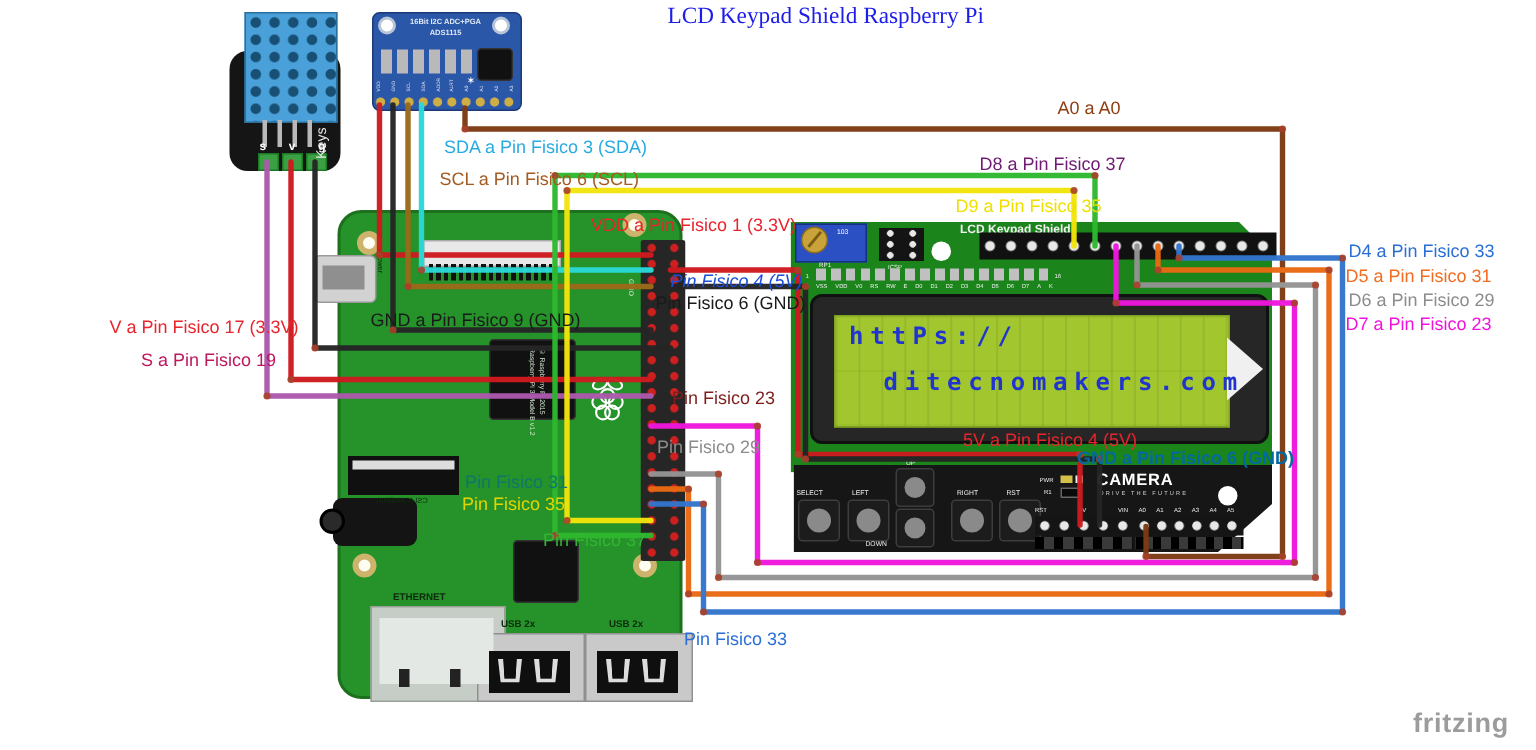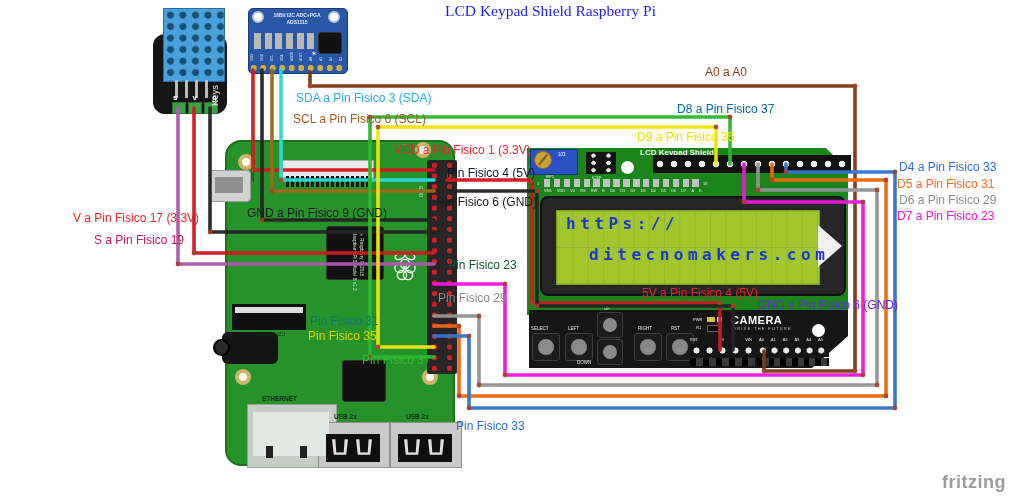--- a/index.html
+++ b/index.html
@@ -282,34 +282,34 @@
         <circle cx="895" cy="172" r="2.4"></circle>
         <circle cx="895" cy="408" r="2.4"></circle>
         <circle cx="469" cy="408" r="2.4"></circle>
         <circle cx="469" cy="336" r="2.4"></circle>
     </g>
   </svg>
 
   <div class="wl" style="left: 296px; top: 91px; color: rgb(41, 171, 226);">SDA a Pin Fisico 3 (SDA)</div>
   <div class="wl" style="left: 293px; top: 112px; color: rgb(163, 91, 32);">SCL a Pin Fisico 6 (SCL)</div>
   <div class="wl" style="left: 394px; top: 143px; color: rgb(232, 37, 45);">VDD a Pin Fisico 1 (3.3V)</div>
-  <div class="wl" style="left: 447px; top: 166px; color: #0f172a;">Pin Fisico 4 (5V)</div>
+  <div class="wl" style="left: 447px; top: 180px; color: #1d4ed8; font-style: italic;">Pin Fisico 4 (5V)</div>
   <div class="wl" style="left: 437px; top: 195px; color: rgb(26, 26, 26);">Pin Fisico 6 (GND)</div>
   <div class="wl" style="left: 73px; top: 211px; color: rgb(232, 37, 45);">V a Pin Fisico 17 (3.3V)</div>
   <div class="wl" style="left: 94px; top: 233px; color: #be185d;">S a Pin Fisico 19</div>
   <div class="wl" style="left: 247px; top: 206px; color: rgb(26, 26, 26);">GND a Pin Fisico 9 (GND)</div>
-  <div class="wl" style="left: 448px; top: 258px; color: #14532d;">Pin Fisico 23</div>
+  <div class="wl" style="left: 448px; top: 258px; color: #7f1d1d;">Pin Fisico 23</div>
   <div class="wl" style="left: 438px; top: 291px; color: rgb(140, 140, 140);">Pin Fisico 29</div>
   <div class="wl" style="left: 310px; top: 314px; color: #0f766e;">Pin Fisico 31</div>
   <div class="wl" style="left: 308px; top: 329px; color: rgb(227, 212, 0);">Pin Fisico 35</div>
   <div class="wl" style="left: 362px; top: 353px; color: rgb(53, 181, 53);">Pin Fisico 37</div>
   <div class="wl" style="left: 456px; top: 419px; color: rgb(42, 111, 214);">Pin Fisico 33</div>
   <div class="wl" style="left: 705px; top: 65px; color: rgb(143, 60, 18);">A0 a A0</div>
-  <div class="wl" style="left: 677px; top: 102px; color: #0369a1;">D8 a Pin Fisico 37</div>
+  <div class="wl" style="left: 653px; top: 102px; color: #701a75;">D8 a Pin Fisico 37</div>
   <div class="wl" style="left: 637px; top: 130px; color: rgb(240, 224, 0);">D9 a Pin Fisico 35</div>
   <div class="wl" style="left: 899px; top: 160px; color: rgb(42, 111, 214);">D4 a Pin Fisico 33</div>
   <div class="wl" style="left: 897px; top: 177px; color: rgb(242, 108, 33);">D5 a Pin Fisico 31</div>
   <div class="wl" style="left: 899px; top: 193px; color: rgb(140, 140, 140);">D6 a Pin Fisico 29</div>
   <div class="wl" style="left: 897px; top: 209px; color: rgb(240, 19, 220);">D7 a Pin Fisico 23</div>
   <div class="wl" style="left: 642px; top: 286px; color: rgb(232, 37, 45);">5V a Pin Fisico 4 (5V)</div>
-  <div class="wl" style="left: 758px; top: 298px; color: #6d28d9;">GND a Pin Fisico 6 (GND)</div>
+  <div class="wl" style="left: 718px; top: 298px; color: #0369a1; font-weight: bold;">GND a Pin Fisico 6 (GND)</div>
 
 </div>
 
 </body></html>

